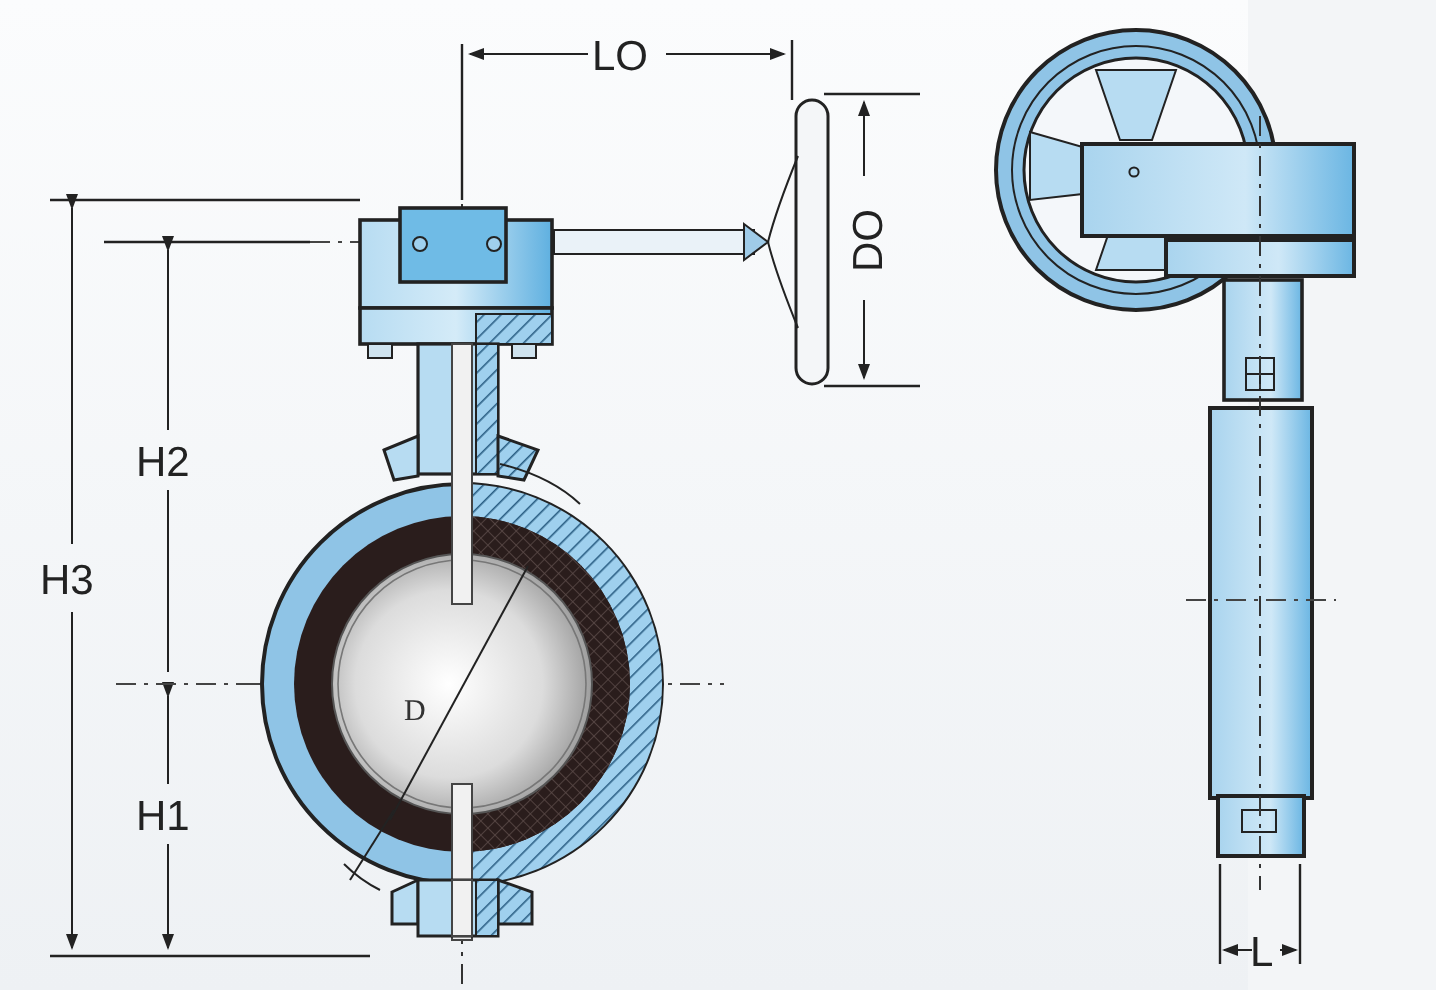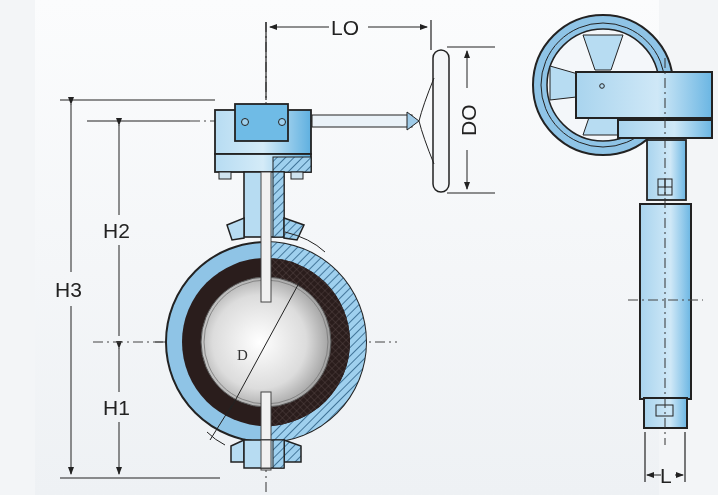--- a/index.html
+++ b/index.html
@@ -1,17 +1,17 @@
 <!DOCTYPE html>
 <html><head>
 <meta charset="utf-8">
 <style>
   html, body { margin: 0; padding: 0; }
   body { width: 718px; height: 495px; overflow: hidden; background: #f3f5f7; font-family: "Liberation Sans", sans-serif; }
-  .canvas { position: relative; width: 624px; height: 495px; background: linear-gradient(#fbfcfd, #eef1f4); margin-left: 35px; }
+  .canvas { position: relative; width: 624px; height: 495px; background: linear-gradient(#fbfcfd, #eef1f4); }
   svg { position: absolute; left: 0; top: 0; }
   .lbl { font-family: "Liberation Sans", sans-serif; font-size: 21px; fill: #222; }
   .lblD { font-family: "Liberation Serif", serif; font-size: 15px; fill: #333; }
 </style>
 </head>
 <body>
 
 <div class="canvas">
 <svg width="718" height="495" viewBox="0 0 718 495">
   <defs>

